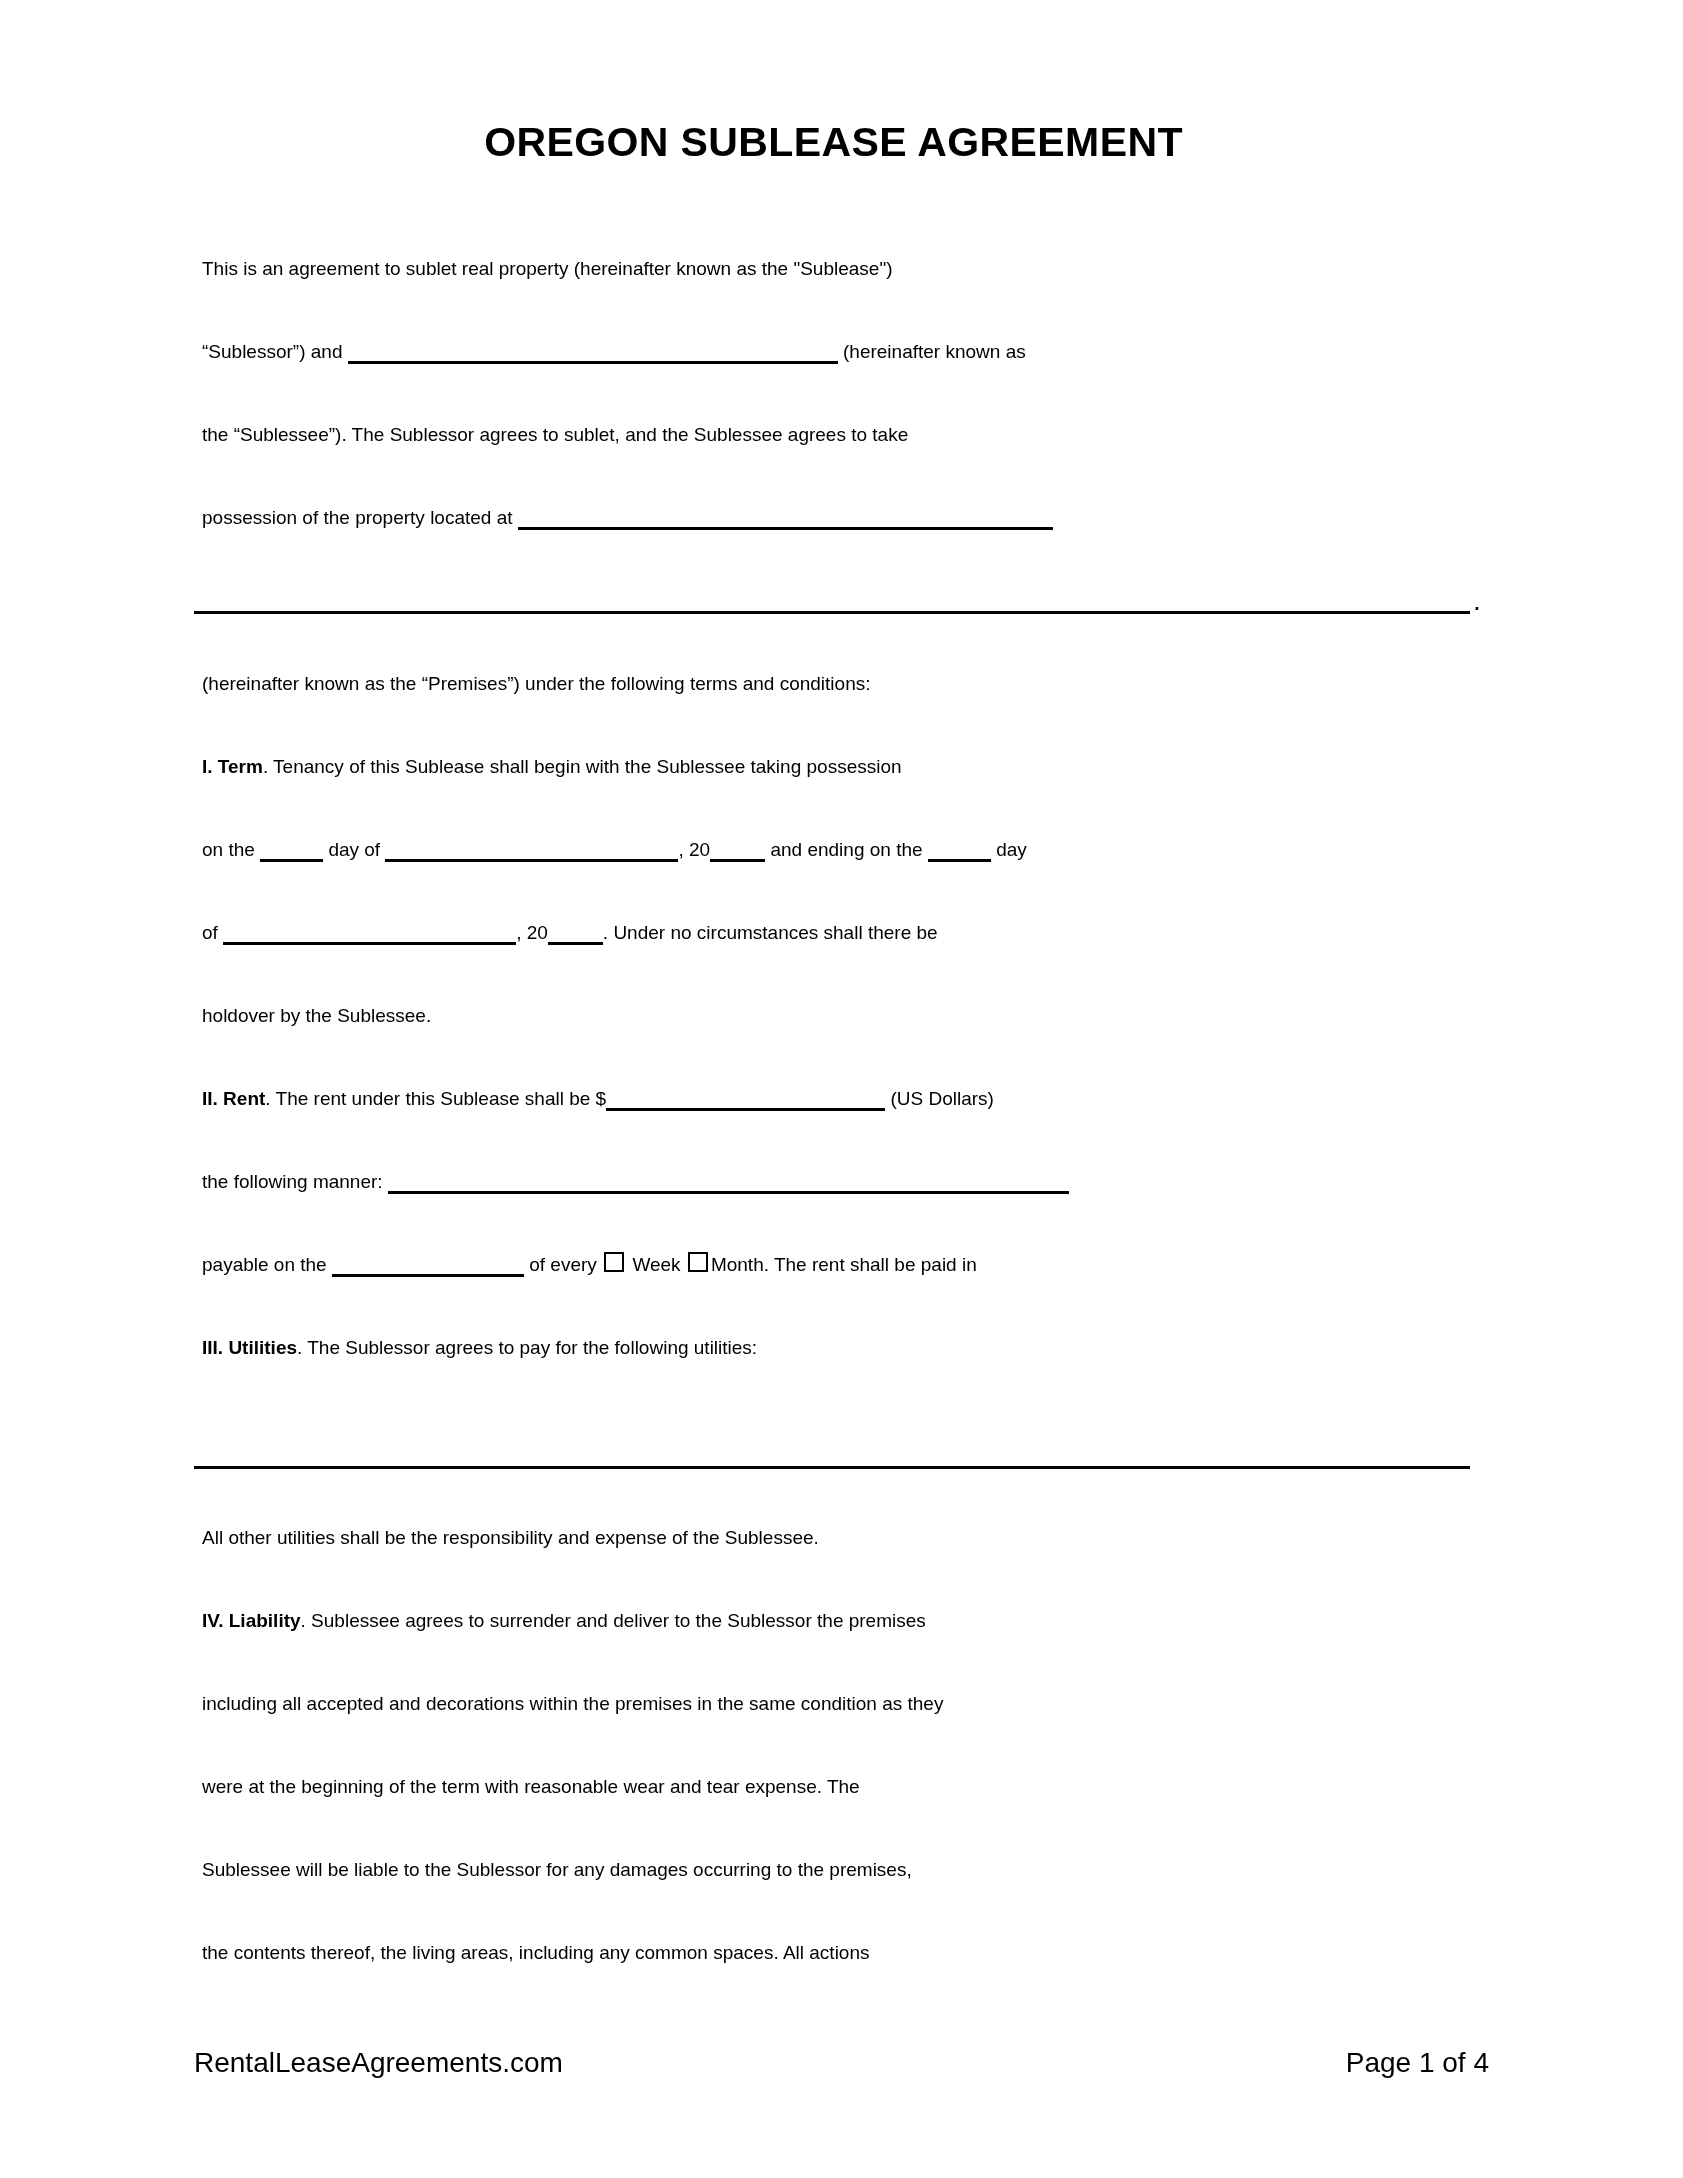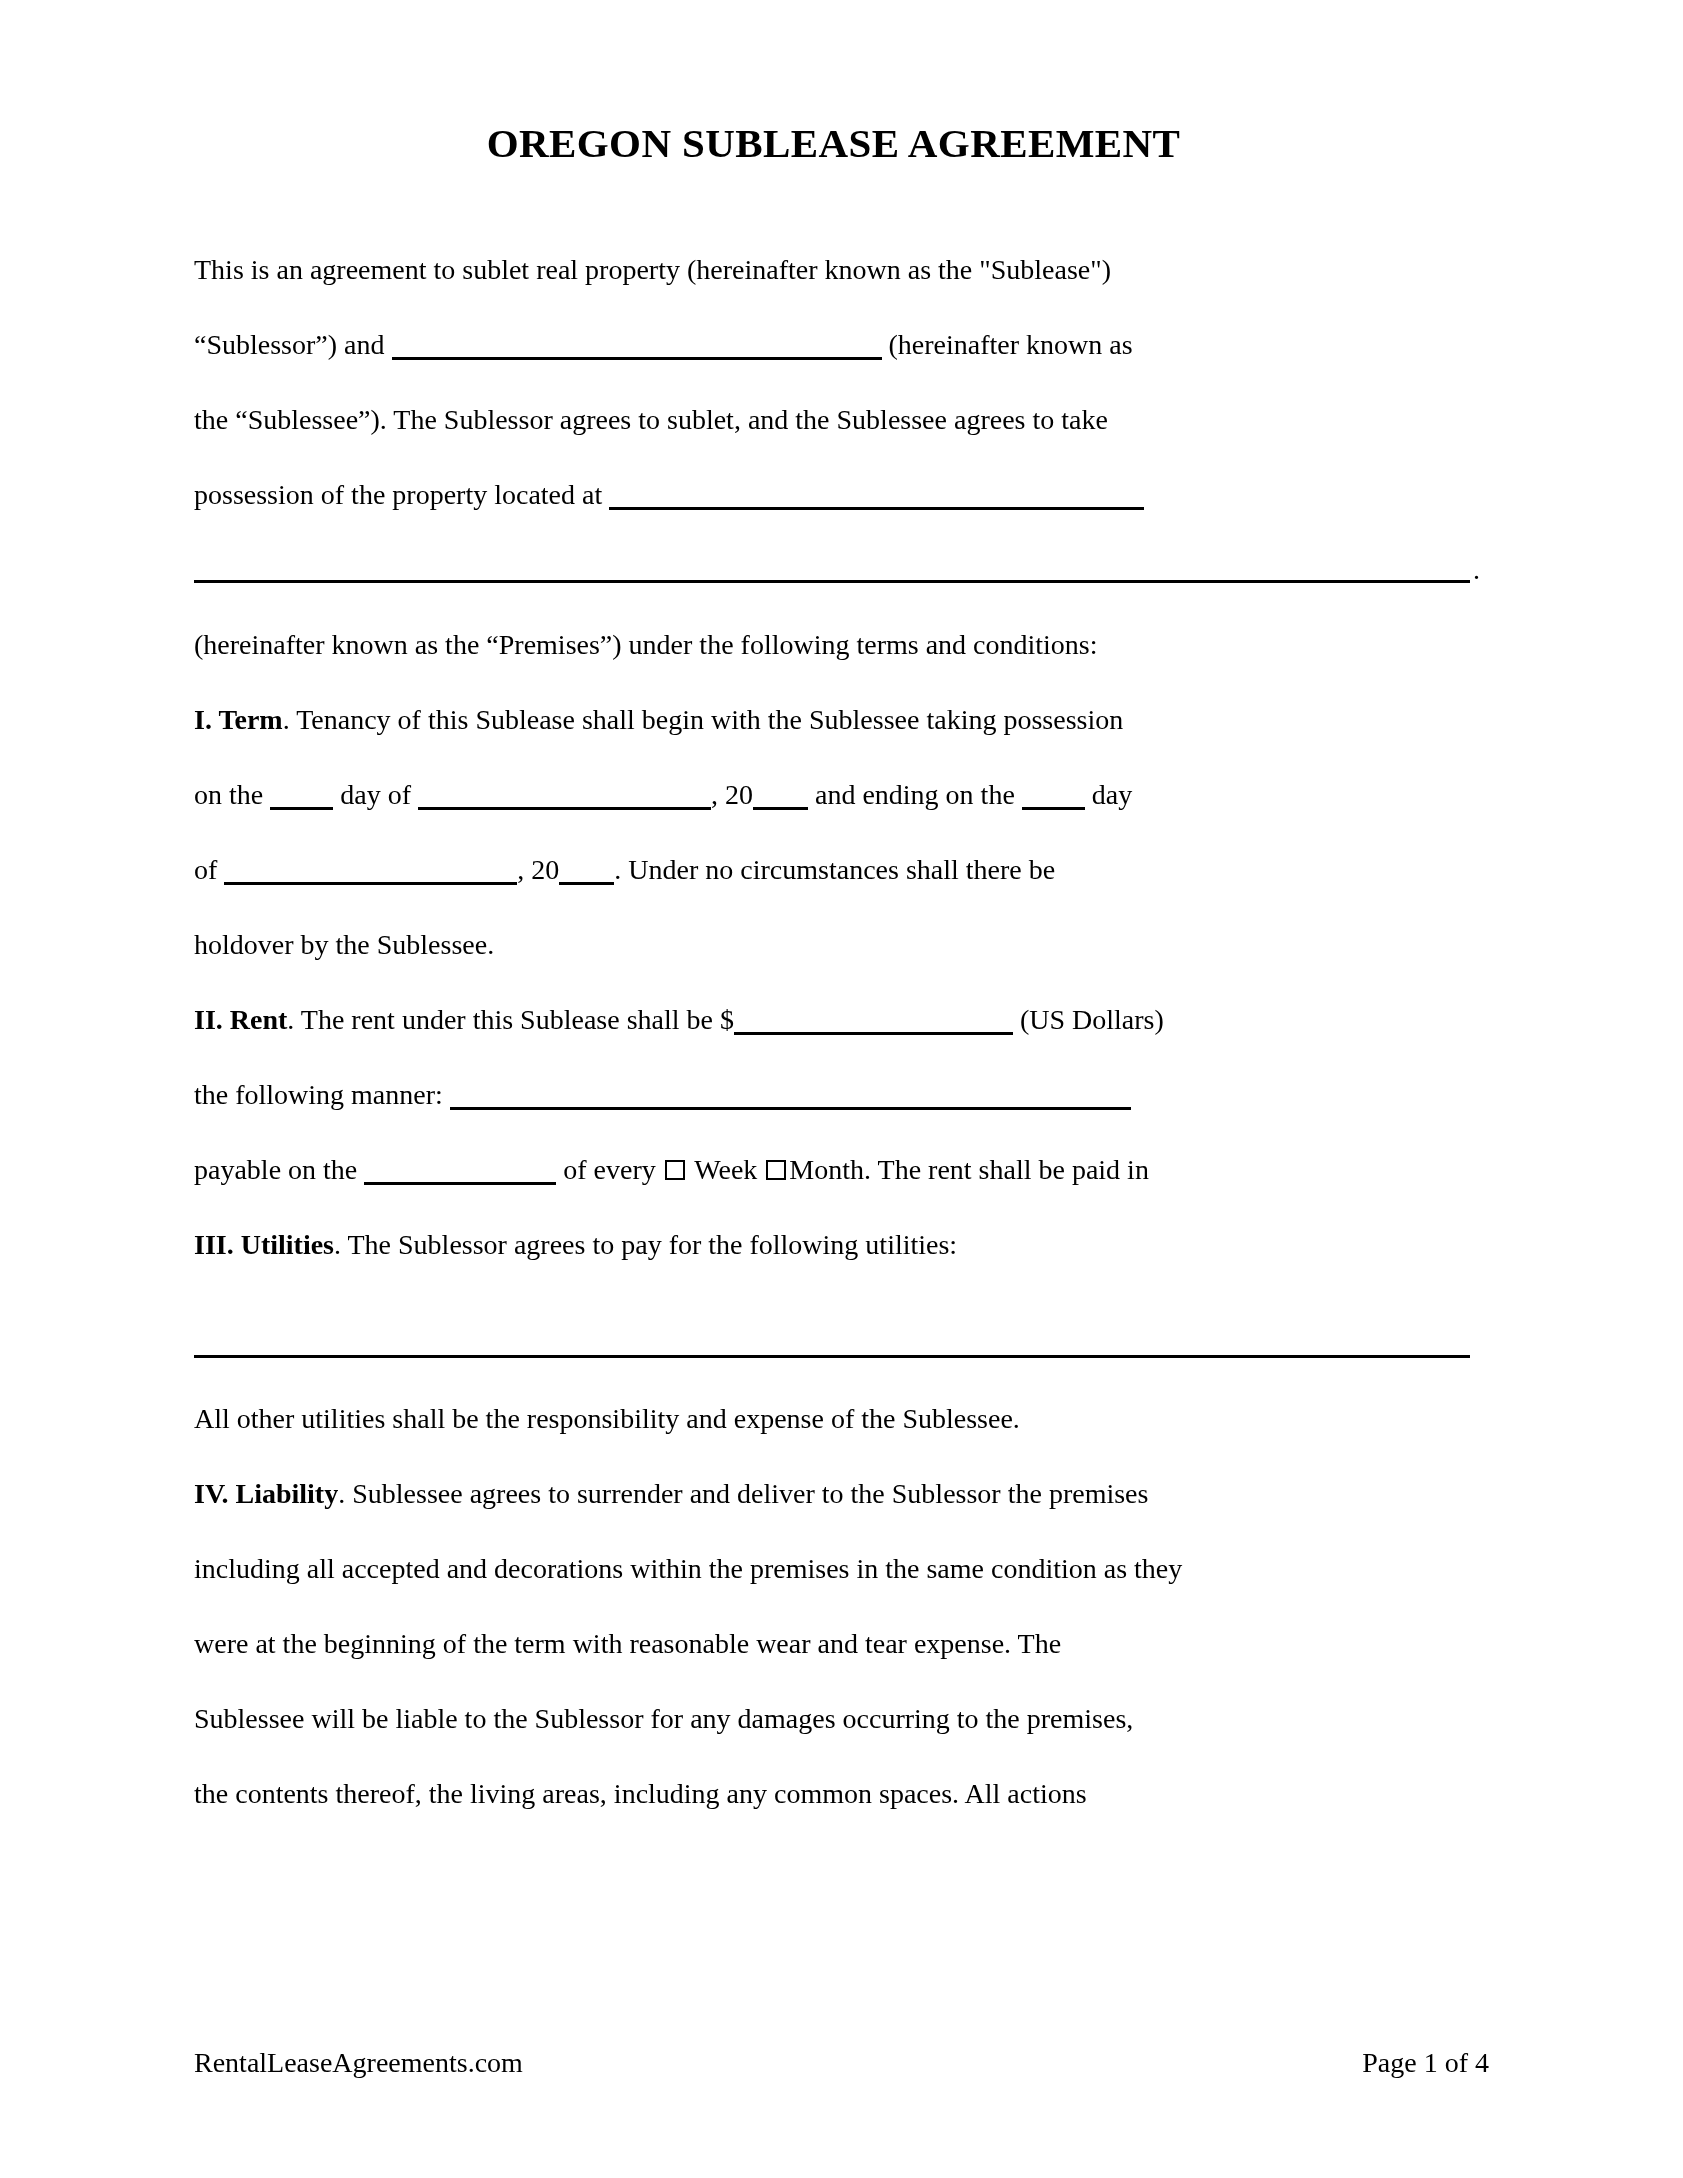--- a/index.html
+++ b/index.html
@@ -13,21 +13,20 @@
     color: #000000;
   }
   .page {
     position: relative;
     width: 1683px;
     height: 2178px;
     background: #ffffff;
     margin: 0 auto;
     box-sizing: border-box;
     overflow: hidden;
-    font-family: Liberation Serif, serif;
   }
   .content {
     position: absolute;
     left: 194px;
     top: 0;
     width: 1279px;
   }
   .doc-title {
     text-align: center;
     font-size: 41px;
@@ -36,22 +35,22 @@
     margin: 0;
     padding-top: 119px;
     white-space: nowrap;
   }
   .body-block {
     margin-top: 65px;
     font-size: 28px;
     line-height: 75px;
   }
   .para {
-    margin: 0;
-    font-size: 28px;
+    margin: 8px;
+    font-size: 19px;
     line-height: 75px;
     text-align: left;
   }
   .sec-label {
     font-weight: bold;
   }
   
   .rule {
     display: inline-block;
     border-bottom: 3px solid #000;

